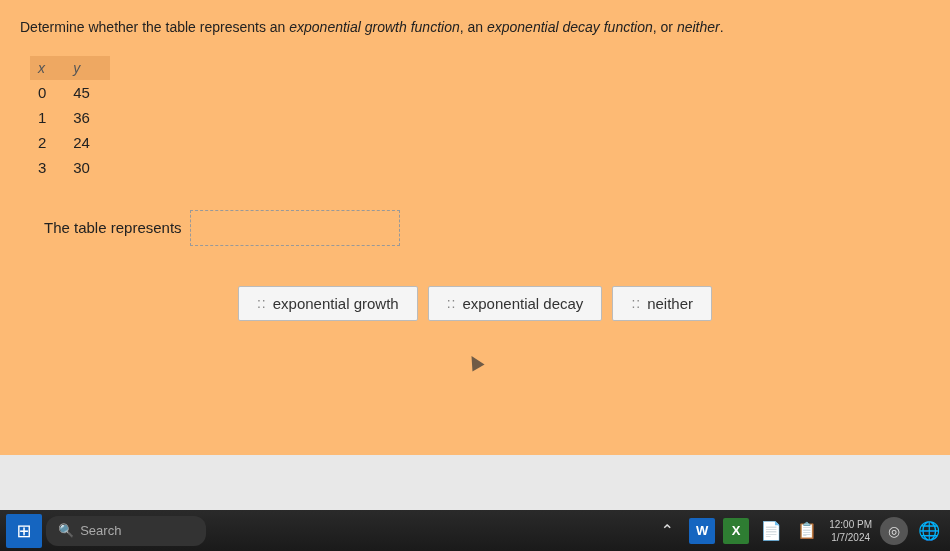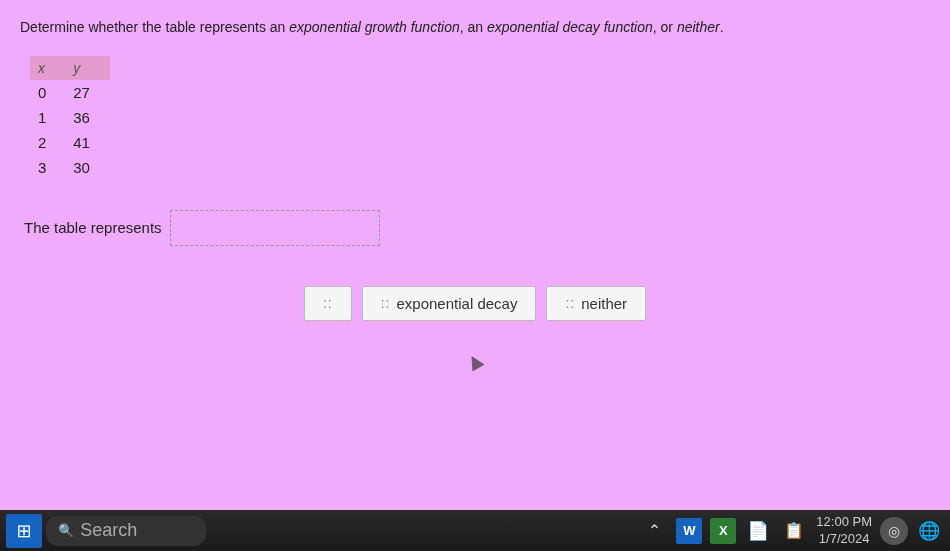--- a/index.html
+++ b/index.html
@@ -12,22 +12,22 @@
       width: 950px;
       height: 551px;
       background-color: #e8e8e8;
       font-family: Arial, sans-serif;
       overflow: hidden;
       position: relative;
     }
 
     .main-content {
       padding: 18px 20px;
-      background-color: #f0abfc;
-      height: 510px;
+      background-color: #fdba74;
+      height: 455px;
     }
 
     .question-text {
       font-size: 14px;
       color: #222;
       margin-bottom: 18px;
       line-height: 1.4;
     }
 
     .question-text em {
@@ -59,21 +59,21 @@
       font-style: italic;
       font-weight: normal;
       color: #555;
       font-size: 14px;
     }
 
     .table-answer-row {
       display: flex;
       align-items: center;
       margin-top: 20px;
-      margin-left: 4px;
+      margin-left: 24px;
     }
 
     .table-represents-label {
       font-size: 15px;
       color: #222;
       margin-right: 8px;
     }
 
     .answer-box {
       border: 1.5px dashed #999;
@@ -146,21 +146,21 @@
       height: 30px;
     }
 
     .taskbar-search-icon {
       color: #aaa;
       font-size: 13px;
     }
 
     .taskbar-search-text {
       color: #aaa;
-      font-size: 18px;
+      font-size: 13px;
     }
 
     .taskbar-spacer {
       flex: 1;
     }
 
     .taskbar-icons {
       display: flex;
       align-items: center;
       gap: 8px;
@@ -191,21 +191,21 @@
       color: white;
       font-weight: bold;
       font-size: 13px;
       border-radius: 2px;
       width: 26px;
       height: 26px;
     }
 
     .taskbar-clock {
       color: #ccc;
-      font-size: 13px;
+      font-size: 10px;
       text-align: center;
       line-height: 1.3;
     }
 
     .taskbar-circle {
       width: 28px;
       height: 28px;
       border-radius: 50%;
       background: #555;
       display: flex;
@@ -241,46 +241,47 @@
     <table class="data-table">
       <thead>
         <tr>
           <th>x</th>
           <th>y</th>
         </tr>
       </thead>
       <tbody>
         <tr>
           <td>0</td>
-          <td>27</td>
+          <td>45</td>
         </tr>
         <tr>
           <td>1</td>
           <td>36</td>
         </tr>
         <tr>
           <td>2</td>
-          <td>41</td>
+          <td>24</td>
         </tr>
         <tr>
           <td>3</td>
           <td>30</td>
         </tr>
       </tbody>
     </table>
   </div>
 
   <div class="table-answer-row">
     <span class="table-represents-label">The table represents</span>
     <div class="answer-box"></div>
   </div>
 
   <div class="drag-options-row">
     <div class="drag-option">
       <span class="drag-dots">::</span>
+      <span>exponential growth</span>
     </div>
     <div class="drag-option">
       <span class="drag-dots">::</span>
       <span>exponential decay</span>
     </div>
     <div class="drag-option">
       <span class="drag-dots">::</span>
       <span>neither</span>
     </div>
   </div>

